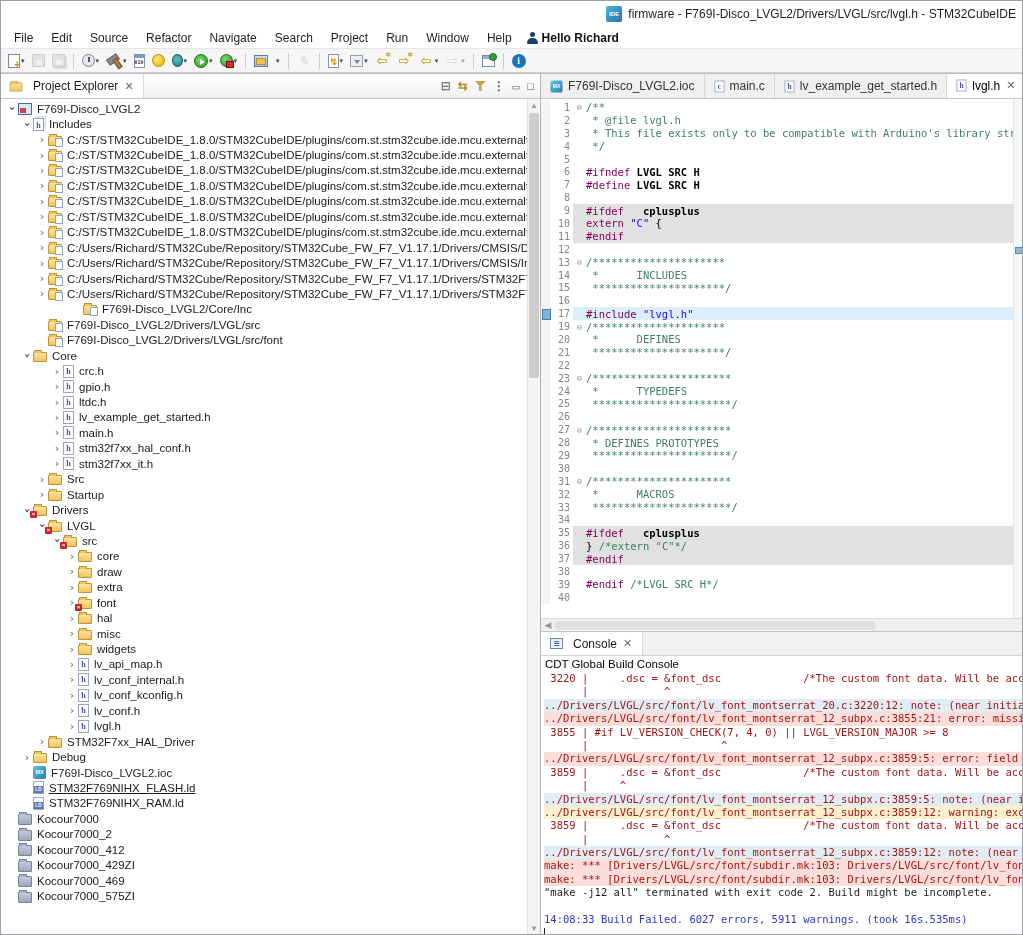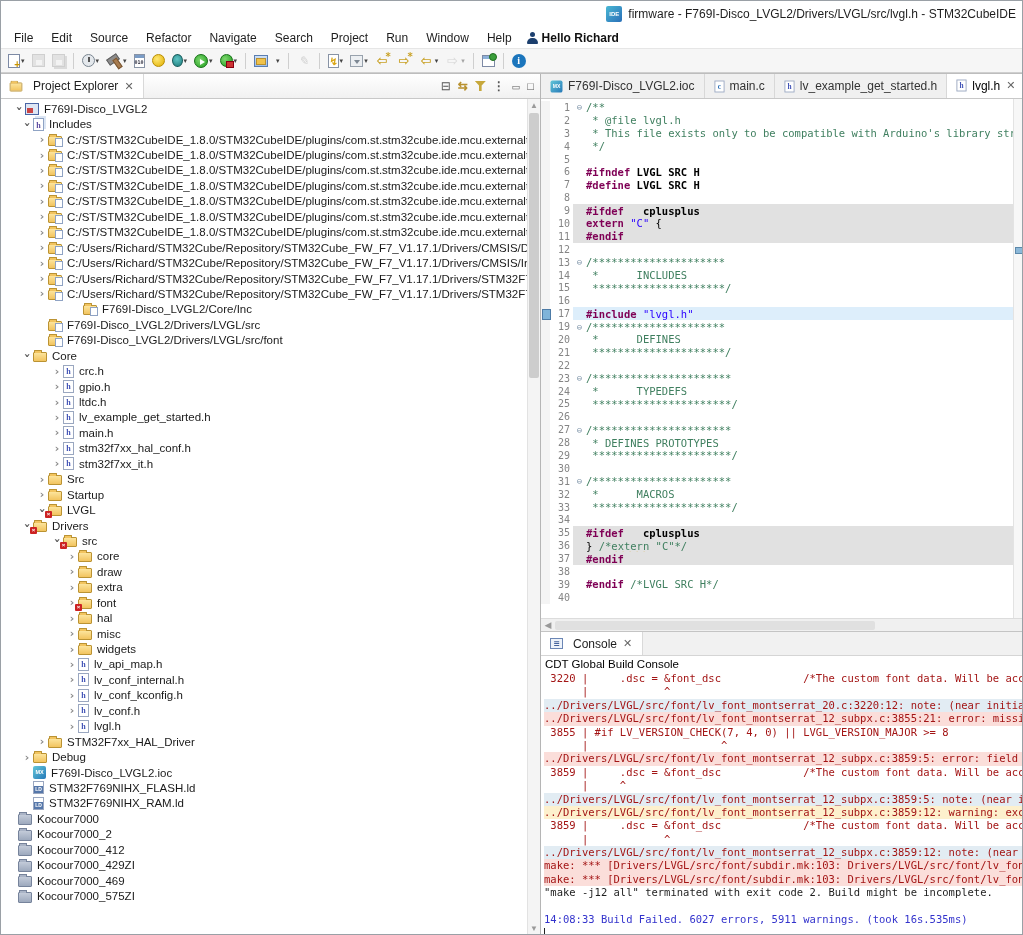--- a/index.html
+++ b/index.html
@@ -123,21 +123,21 @@
   .editor{flex:1;overflow:hidden;font-family:"DejaVu Sans Mono",monospace;font-size:10.5px;padding-top:2px;position:relative;}
   .eline{display:flex;height:12.9px;align-items:center;}
   .e-annot{width:9px;flex:none;height:100%;background:#f4f4f4;position:relative;}
   .e-annot.mark::after{content:"";position:absolute;left:1px;top:2px;width:7px;height:9px;background:#7fb4d9;border:1px solid #4d7ba6;}
   .e-num{width:23px;flex:none;text-align:right;color:#858585;padding-right:3px;font-size:10px;}
   .e-body{flex:1;display:flex;align-items:center;height:100%;min-width:0;}
   .e-body.hlg{background:#e1e1e1;}
   .e-body.hlb{background:#ddeefb;}
   .e-fold{width:13px;flex:none;color:#7d93a8;font-size:9px;text-align:center;}
   .e-code{white-space:pre;overflow:hidden;}
-  .sd{color:#7f0055;font-weight:bold;}
+  .sd{color:#7f0055;font-weight:normal;}
   .sm{color:#000;font-weight:bold;}
   .sc{color:#3f7f5f;}
   .ss{color:#2a00ff;}
   .sp{color:#000;}
   .sq{text-decoration:underline;text-decoration-style:wavy;text-decoration-color:#d4a017;}
   .overview{position:absolute;top:0;right:0;bottom:13px;width:9px;background:#f7f7f7;border-left:1px solid #e3e3e3;}
   .overview::after{content:"";position:absolute;left:1px;top:148px;width:6px;height:5px;background:#8cb8d8;border:1px solid #5d89ab;}
   .hscroll{height:13px;flex:none;background:#f0f0f0;border-top:1px solid #dcdcdc;display:flex;align-items:center;}
   .hs-left{width:14px;color:#999;font-size:9px;text-align:center;}
   .hs-thumb{height:9px;width:320px;background:#e0e0e0;border-radius:2px;}
@@ -279,21 +279,21 @@
           <span class="ph-ic ic-collapse-all"></span>
           <span class="ph-ic ic-link-with-editor"></span>
           <span class="ph-ic ic-filter"></span>
           <span class="ph-ic ic-view-menu"></span>
           <span class="ph-ic ic-minimize"></span>
           <span class="ph-ic ic-maximize"></span>
         </span>
     </div>
     <div class="treewrap">
       <div class="tree">
-          <div class="trow" style="padding-left: 12px;">
+          <div class="trow" style="padding-left: 5px;">
             <span class="chev open">›</span>
             <span class="fi f-proj"></span>
             <span class="tlabel">F769I-Disco_LVGL2</span>
           </div>
           <div class="trow" style="padding-left: 20px;">
             <span class="chev open">›</span>
             <span class="fi f-inc"></span>
             <span class="tlabel">Includes</span>
           </div>
           <div class="trow" style="padding-left: 35px;">
@@ -409,30 +409,30 @@
           <div class="trow" style="padding-left: 35px;">
             <span class="chev">›</span>
             <span class="fi ff f-folder"></span>
             <span class="tlabel">Src</span>
           </div>
           <div class="trow" style="padding-left: 35px;">
             <span class="chev">›</span>
             <span class="fi ff f-folder"></span>
             <span class="tlabel">Startup</span>
           </div>
-          <div class="trow" style="padding-left: 35px;">
-            <span class="chev open">›</span>
-            <span class="fi ff f-foldererr"></span>
-            <span class="tlabel">LVGL</span>
-          </div>
           <div class="trow" style="padding-left: 20px;">
             <span class="chev open">›</span>
             <span class="fi ff f-foldererr"></span>
             <span class="tlabel">Drivers</span>
           </div>
+          <div class="trow" style="padding-left: 35px;">
+            <span class="chev open">›</span>
+            <span class="fi ff f-foldererr"></span>
+            <span class="tlabel">LVGL</span>
+          </div>
           <div class="trow" style="padding-left: 50px;">
             <span class="chev open">›</span>
             <span class="fi ff f-foldererr"></span>
             <span class="tlabel">src</span>
           </div>
           <div class="trow" style="padding-left: 65px;">
             <span class="chev">›</span>
             <span class="fi ff f-folder"></span>
             <span class="tlabel">core</span>
           </div>
@@ -499,21 +499,21 @@
           <div class="trow" style="padding-left: 20px;">
             <span class="chev">›</span>
             <span class="fi ff f-folder"></span>
             <span class="tlabel">Debug</span>
           </div>
           <div class="trow" style="padding-left: 20px;">
             <span class="chev none">›</span>
             <span class="fi f-mx"></span>
             <span class="tlabel">F769I-Disco_LVGL2.ioc</span>
           </div>
-          <div class="trow" style="padding-left: 20px;">
+          <div class="trow" style="padding-left: 20px; text-decoration: underline;">
             <span class="chev none">›</span>
             <span class="fi f-ld"></span>
             <span class="tlabel">STM32F769NIHX_FLASH.ld</span>
           </div>
           <div class="trow" style="padding-left: 20px;">
             <span class="chev none">›</span>
             <span class="fi f-ld"></span>
             <span class="tlabel">STM32F769NIHX_RAM.ld</span>
           </div>
           <div class="trow" style="padding-left: 5px;">

